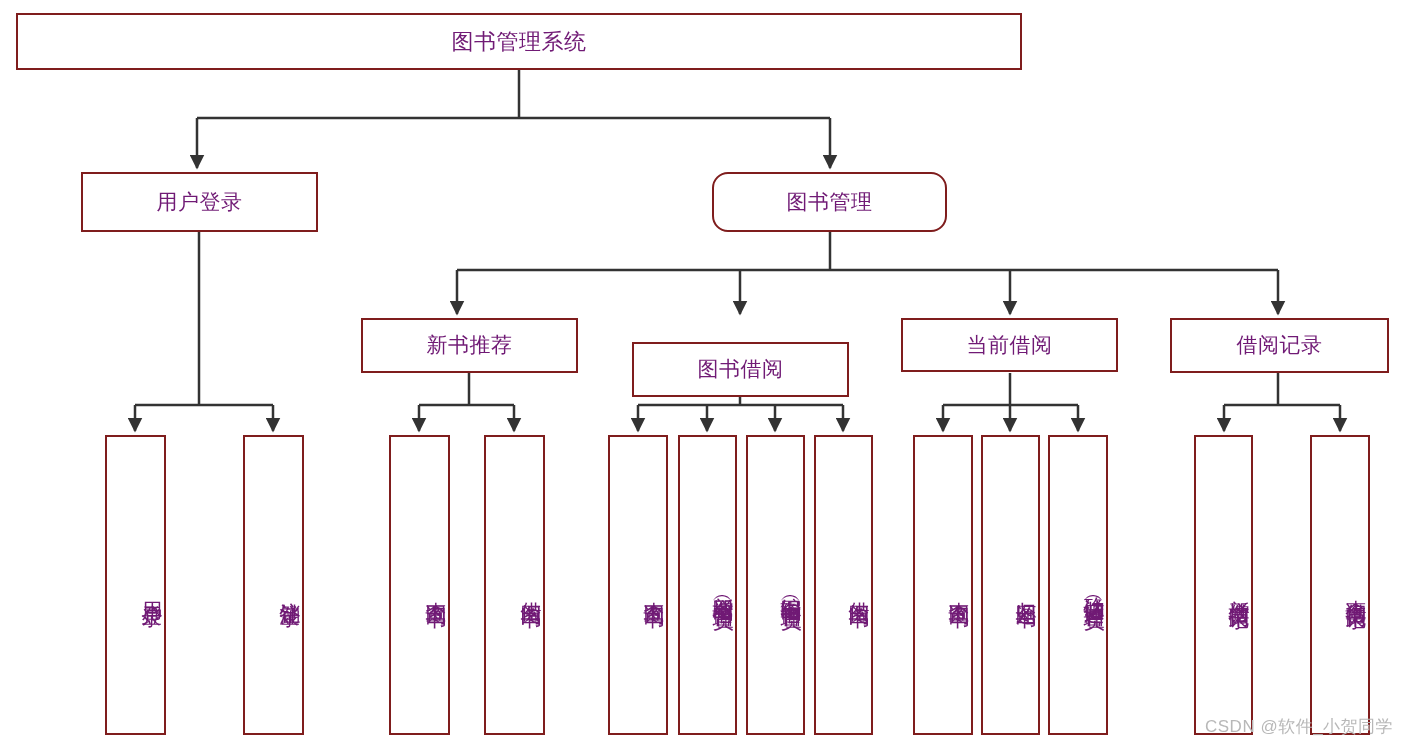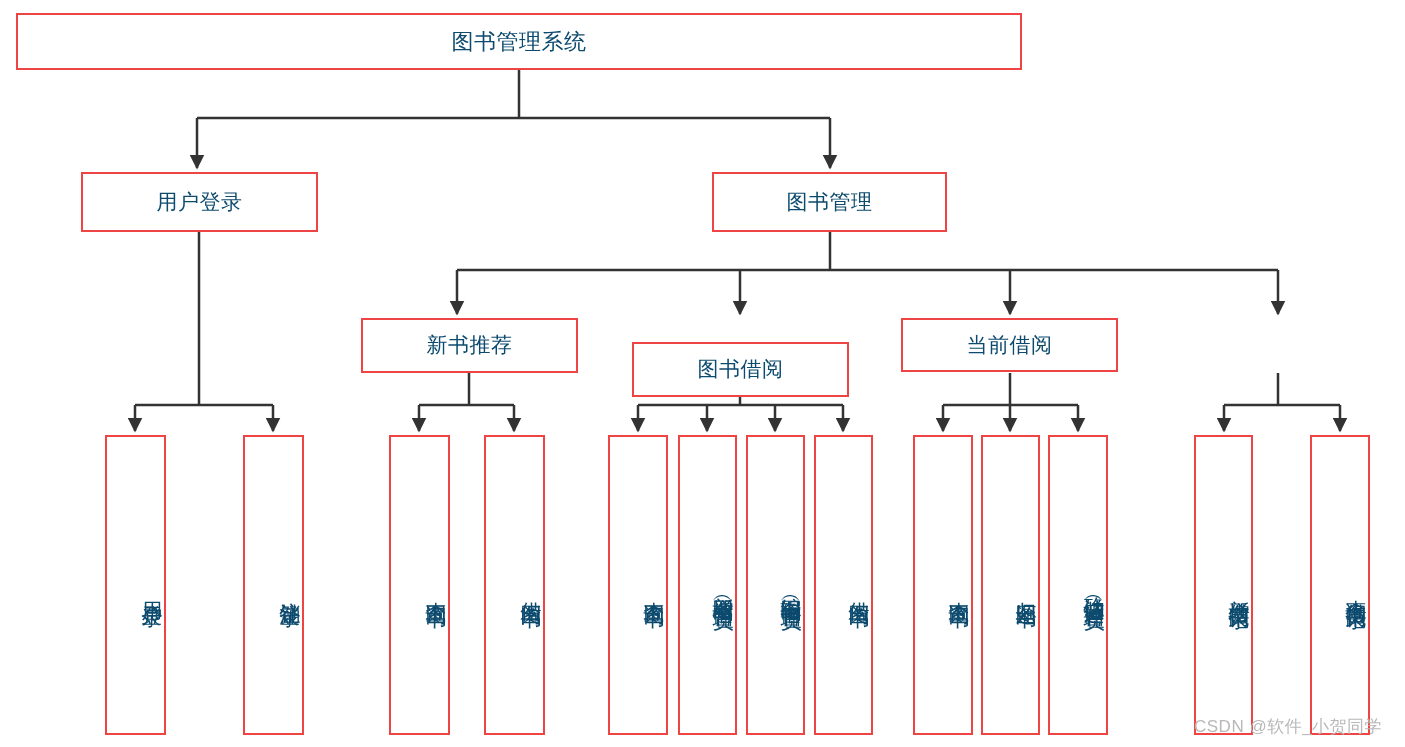--- a/index.html
+++ b/index.html
@@ -23,26 +23,26 @@
     position: absolute;
     left: 0;
     top: 0;
     width: 1405px;
     height: 747px;
     pointer-events: none;
   }
   .node {
     position: absolute;
     box-sizing: border-box;
-    border: 2px solid #ef4444;
+    border: 2px solid #7f1d1d;
     background: #ffffff;
     display: flex;
     align-items: center;
     justify-content: center;
-    color: #0c4a6e;
+    color: #701a75;
     line-height: 1.18;
     overflow: hidden;
   }
   .node.horiz {
     font-size: 21px;
     letter-spacing: 0.5px;
   }
   .node.vert {
     writing-mode: vertical-rl;
     text-orientation: upright;
@@ -54,20 +54,21 @@
   }
   .node.root {
     font-size: 22px;
   }
   .watermark {
     position: absolute;
     color: #b8b8b8;
     font-size: 17px;
     white-space: nowrap;
     letter-spacing: 0.5px;
+    padding-left: 11px;
   }
 </style>
 </head>
 <body>
 
 <div id="diagram-root">
 
   <svg class="connectors" viewBox="0 0 1405 747" xmlns="http://www.w3.org/2000/svg">
     <defs>
       <marker id="arrow" viewBox="0 0 10 10" refX="9" refY="5" markerWidth="6" markerHeight="6" orient="auto-start-reverse">
@@ -114,25 +115,26 @@
       <path d="M 1278 373 L 1278 405"></path>
       <path d="M 1224 405 L 1340 405"></path>
       <path d="M 1224 405 L 1224 431" marker-end="url(#arrow)"></path>
       <path d="M 1340 405 L 1340 431" marker-end="url(#arrow)"></path>
     </g>
   </svg>
 
   <div class="node horiz root" style="left: 16px; top: 13px; width: 1006px; height: 57px;">图书管理系统</div>
 
   <div class="node horiz" style="left: 81px; top: 172px; width: 237px; height: 60px;">用户登录</div>
-  <div class="node horiz" style="left: 712px; top: 172px; width: 235px; height: 60px;">图书管理</div>
+  <div class="node horiz" style="left: 712px; top: 172px; width: 235px; height: 60px; border-radius: 16px;">图书管理</div>
 
   <div class="node horiz" style="left: 361px; top: 318px; width: 217px; height: 55px;">新书推荐</div>
   <div class="node horiz" style="left: 632px; top: 318px; width: 217px; height: 55px; margin-top: 24px;">图书借阅</div>
   <div class="node horiz" style="left: 901px; top: 318px; width: 217px; height: 54px;">当前借阅</div>
+  <div class="node horiz" style="left: 1170px; top: 318px; width: 219px; height: 55px;">借阅记录</div>
 
   <div class="node vert" style="left: 105px; top: 435px; width: 61px; height: 300px;">用户登录</div>
   <div class="node vert" style="left: 243px; top: 435px; width: 61px; height: 300px;">注销登录</div>
   <div class="node vert" style="left: 389px; top: 435px; width: 61px; height: 300px;">查询图书</div>
   <div class="node vert" style="left: 484px; top: 435px; width: 61px; height: 300px;">借阅图书</div>
   <div class="node vert" style="left: 608px; top: 435px; width: 60px; height: 300px;">查询图书</div>
   <div class="node vert" style="left: 678px; top: 435px; width: 59px; height: 300px;">新增图书（管理员）</div>
   <div class="node vert" style="left: 746px; top: 435px; width: 59px; height: 300px;">编辑图书（管理员）</div>
   <div class="node vert" style="left: 814px; top: 435px; width: 59px; height: 300px;">借阅图书</div>
   <div class="node vert" style="left: 913px; top: 435px; width: 60px; height: 300px;">查询图书</div>

